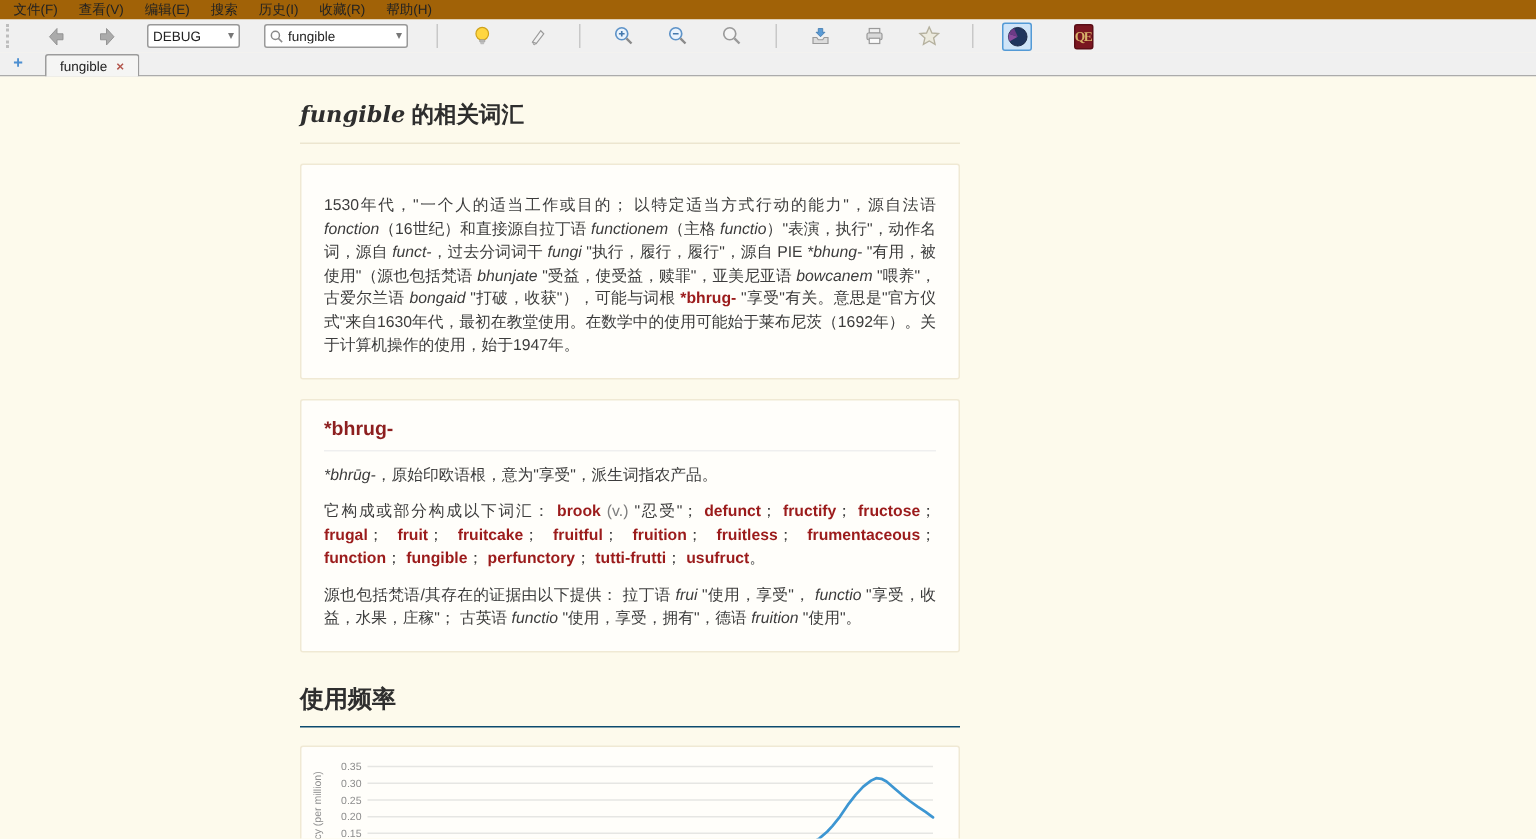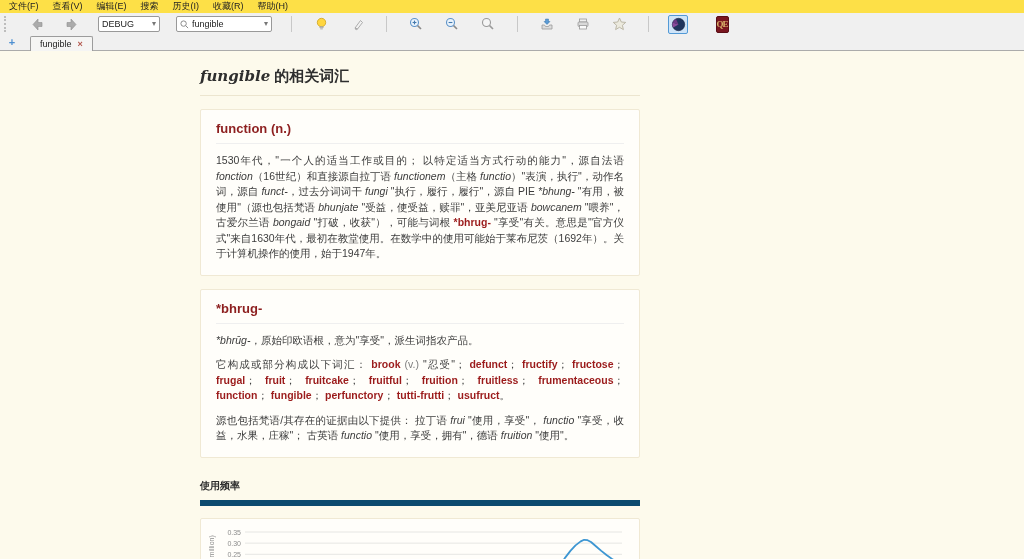--- a/index.html
+++ b/index.html
@@ -1,20 +1,20 @@
 <!DOCTYPE html>
 <html><head>
 <meta charset="utf-8">
 <style>
   * { margin:0; padding:0; box-sizing:border-box; }
   html,body { width:1024px; height:559px; overflow:hidden; }
   body { font-family:"Liberation Sans","DejaVu Sans",sans-serif; background:#fdfaec; }
 
   
-  .menubar { height:13px; background:#fde047; display:flex; align-items:center;
+  .menubar { height:13px; background:#a16207; display:flex; align-items:center;
              font-size:9px; color:#222; padding-left:2px; }
   .menubar .menu-item { padding:0 7px; line-height:13px; cursor:default; }
 
   .toolbar { height:22px; background:#f0f0f0; display:flex; align-items:center; gap:16px; padding:0 2px; }
   .tb-handle { width:4px; height:16px; border-left:2px dotted #bdbdbd; margin:0 2px; }
   .tb-btn { width:20px; height:19px; display:flex; align-items:center; justify-content:center;
             border:1px solid transparent; border-radius:2px; }
   .tb-btn.selected { background:#cfe4f8; border-color:#539ad6; }
   .tb-sep { width:1px; height:16px; background:#c8c8c8; margin:0 3px; }
   .combo { height:16px; background:#fff; border:1px solid #999; border-radius:2px;
@@ -48,22 +48,22 @@
 
   .card { background:#fffefa; border:1px solid #f0e9d4; border-radius:2px;
           padding:11px 15px 13px; margin-top:13px; }
   .card h2 { font-size:13px; color:#8d1f1f; font-weight:bold; padding-bottom:7px;
              border-bottom:1px solid #efefef; }
   .card p { font-size:10.5px; line-height:1.48; color:#3c3c3c; margin-top:9px; text-align:justify; }
   .seg-i { font-style:italic; }
   .seg-link { font-weight:bold; color:#9b1b1b; cursor:pointer; }
   .seg-gray { color:#7e7e7e; }
 
-  .section-title { font-size:10px; font-weight:bold; color:#2e2e2e; margin-top:21px;
-                   padding-bottom:7px; border-bottom:6px solid #0c4a6e; }
+  .section-title { font-size:16px; font-weight:bold; color:#2e2e2e; margin-top:21px;
+                   padding-bottom:7px; border-bottom:1px solid #0c4a6e; }
   .chart-card { background:#fffefa; border:1px solid #f0e9d4; border-radius:2px;
                 margin-top:12px; padding:4px 4px 2px; }
 
   svg text { font-family:"Liberation Sans","DejaVu Sans",sans-serif; }
 </style>
 </head>
 <body>
 
 <div class="menubar">
   <span class="menu-item">文件(F)</span>
@@ -190,21 +190,20 @@
 </div>
 
 <div class="content">
   <div class="col">
 
     <div class="page-title">
       <span class="word">fungible</span><span> 的相关词汇</span>
     </div>
 
     <div class="card">
-      <h2>function (n.)</h2>
       <p><span class="seg-p">1530年代，"一个人的适当工作或目的； 以特定适当方式行动的能力"，源自法语 </span><span class="seg-i">fonction</span><span class="seg-p">（16世纪）和直接源自拉丁语 </span><span class="seg-i">functionem</span><span class="seg-p">（主格 </span><span class="seg-i">functio</span><span class="seg-p">）"表演，执行"，动作名词，源自 </span><span class="seg-i">funct-</span><span class="seg-p">，过去分词词干 </span><span class="seg-i">fungi</span><span class="seg-p"> "执行，履行，履行"，源自 PIE </span><span class="seg-i">*bhung-</span><span class="seg-p"> "有用，被使用"（源也包括梵语 </span><span class="seg-i">bhunjate</span><span class="seg-p"> "受益，使受益，赎罪"，亚美尼亚语 </span><span class="seg-i">bowcanem</span><span class="seg-p"> "喂养"，古爱尔兰语 </span><span class="seg-i">bongaid</span><span class="seg-p"> "打破，收获"），可能与词根 </span><span class="seg-link">*bhrug-</span><span class="seg-p"> "享受"有关。意思是"官方仪式"来自1630年代，最初在教堂使用。在数学中的使用可能始于莱布尼茨（1692年）。关于计算机操作的使用，始于1947年。</span></p>
     </div>
 
     <div class="card">
       <h2>*bhrug-</h2>
       <p><span class="seg-i">*bhrūg-</span><span class="seg-p">，原始印欧语根，意为"享受"，派生词指农产品。</span></p>
       <p><span class="seg-p">它构成或部分构成以下词汇： </span><span class="seg-link">brook</span><span class="seg-gray"> (v.) </span><span class="seg-p">"忍受"； </span><span class="seg-link">defunct</span><span class="seg-p">； </span><span class="seg-link">fructify</span><span class="seg-p">； </span><span class="seg-link">fructose</span><span class="seg-p">； </span><span class="seg-link">frugal</span><span class="seg-p">； </span><span class="seg-link">fruit</span><span class="seg-p">； </span><span class="seg-link">fruitcake</span><span class="seg-p">； </span><span class="seg-link">fruitful</span><span class="seg-p">； </span><span class="seg-link">fruition</span><span class="seg-p">； </span><span class="seg-link">fruitless</span><span class="seg-p">； </span><span class="seg-link">frumentaceous</span><span class="seg-p">； </span><span class="seg-link">function</span><span class="seg-p">； </span><span class="seg-link">fungible</span><span class="seg-p">； </span><span class="seg-link">perfunctory</span><span class="seg-p">； </span><span class="seg-link">tutti-frutti</span><span class="seg-p">； </span><span class="seg-link">usufruct</span><span class="seg-p">。</span></p>
       <p><span class="seg-p">源也包括梵语/其存在的证据由以下提供： 拉丁语 </span><span class="seg-i">frui</span><span class="seg-p"> "使用，享受"， </span><span class="seg-i">functio</span><span class="seg-p"> "享受，收益，水果，庄稼"； 古英语 </span><span class="seg-i">functio</span><span class="seg-p"> "使用，享受，拥有"，德语 </span><span class="seg-i">fruition</span><span class="seg-p"> "使用"。</span></p>
     </div>
 

